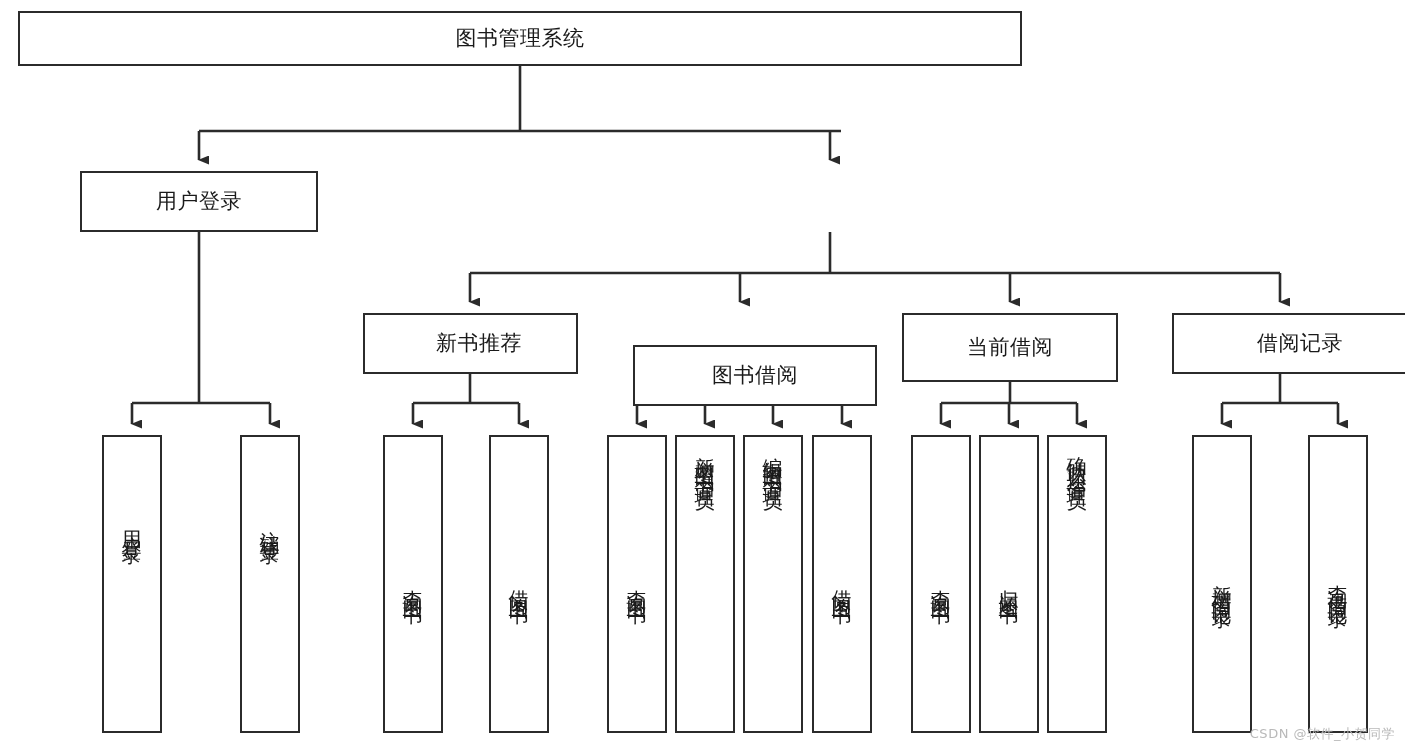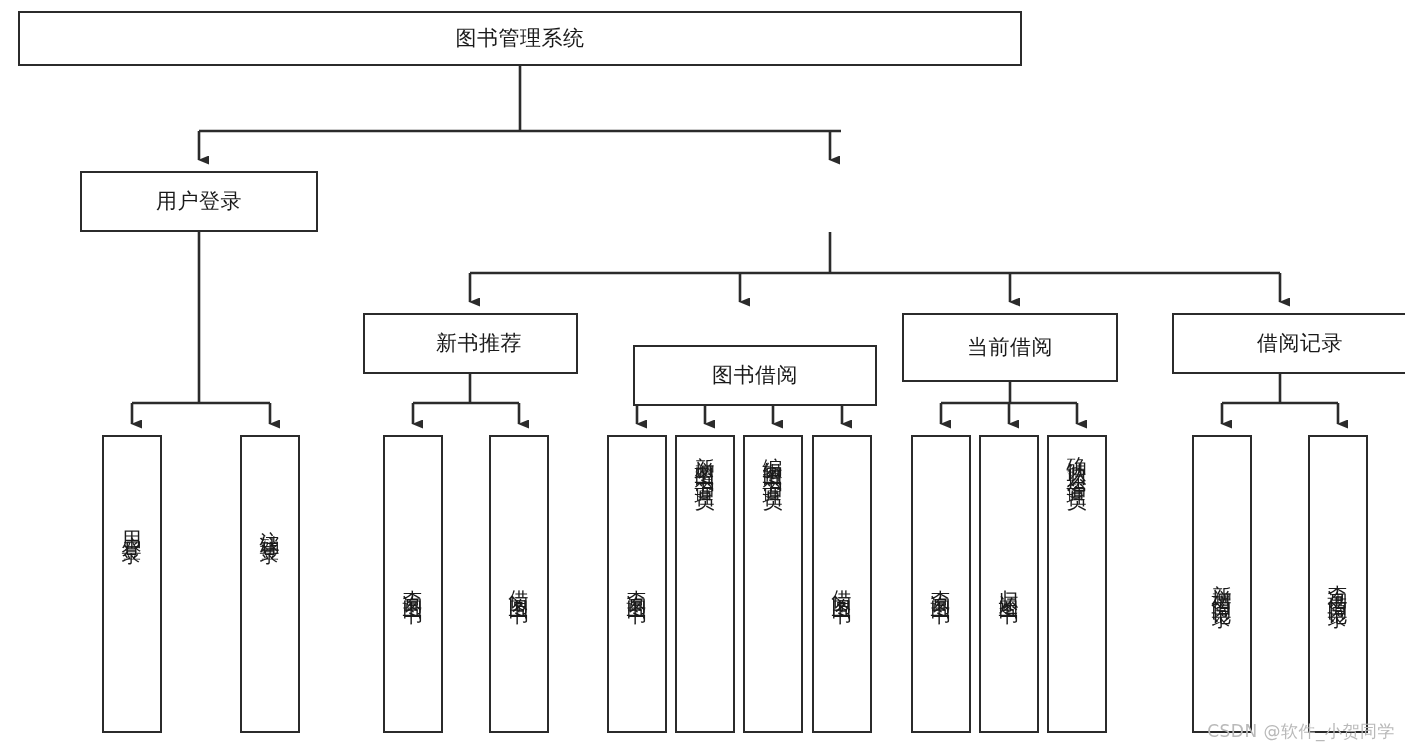--- a/index.html
+++ b/index.html
@@ -53,21 +53,21 @@
     letter-spacing:5px;
     white-space:nowrap;
   }
   .node.leaf.mid{
     align-items:center;
   }
   .watermark{
     position:absolute;
     right:10px;
     bottom:4px;
-    font-size:17px;
+    font-size:13px;
     color:#b9b9b9;
     white-space:nowrap;
     z-index:3;
     letter-spacing:0.5px;
   }
 </style>
 </head>
 <body>
 
 <div id="canvas">

